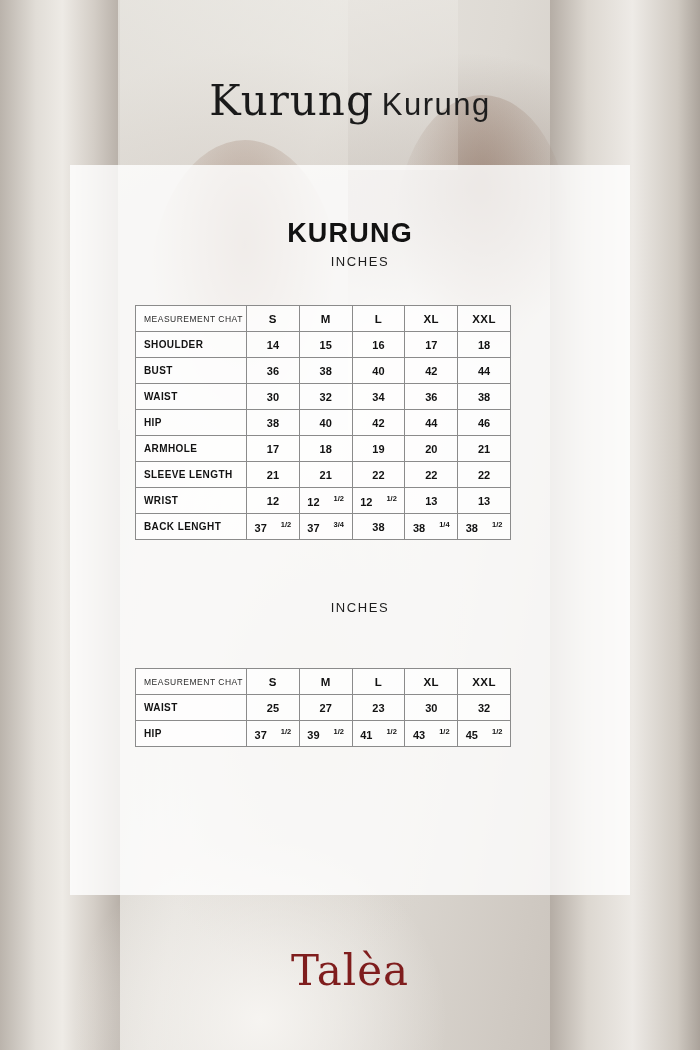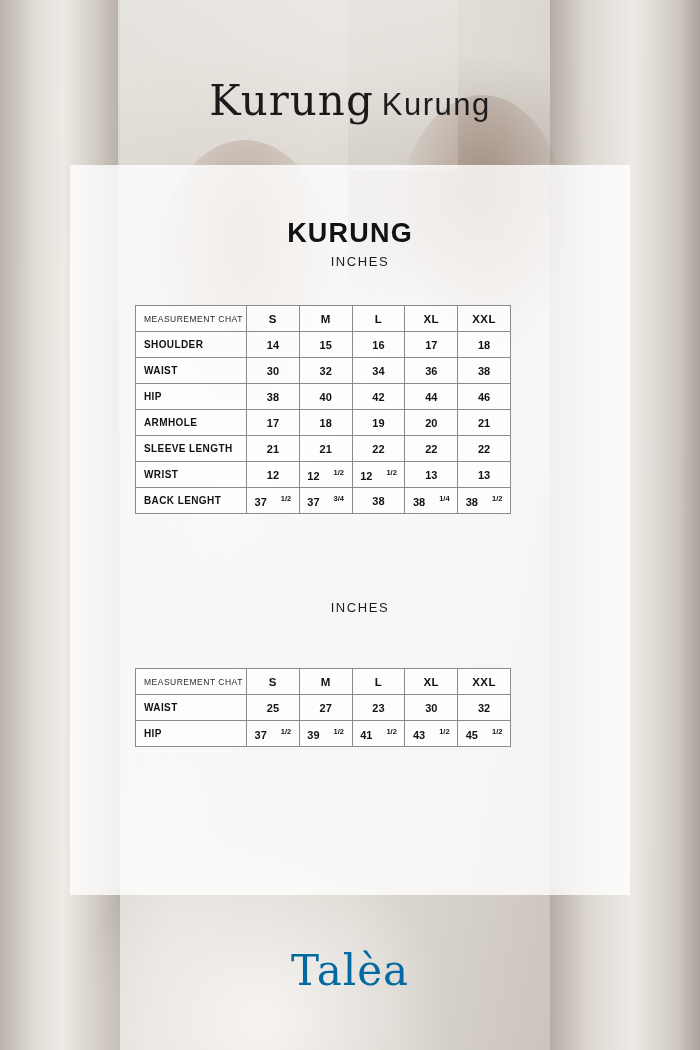--- a/index.html
+++ b/index.html
@@ -111,21 +111,21 @@
 
   
   .footer-mark {
     position: absolute;
     left: 0; right: 0;
     bottom: 55px;
     text-align: center;
     font-family: "DejaVu Serif", serif;
     font-size: 42px;
     letter-spacing: 1px;
-    color: #0369a1;
+    color: #7f1d1d;
   }
 
   
   .section {
     position: absolute;
     left: 70px;
     width: 560px;
     text-align: center;
   }
   .section-title {
@@ -233,20 +233,28 @@
       <tbody>
           <tr>
             <td class="rowhead">SHOULDER</td>
             <td>14</td>
             <td>15</td>
             <td>16</td>
             <td>17</td>
             <td>18</td>
           </tr>
           <tr>
+            <td class="rowhead">BUST</td>
+            <td>36</td>
+            <td>38</td>
+            <td>40</td>
+            <td>42</td>
+            <td>44</td>
+          </tr>
+          <tr>
             <td class="rowhead">WAIST</td>
             <td>30</td>
             <td>32</td>
             <td>34</td>
             <td>36</td>
             <td>38</td>
           </tr>
           <tr>
             <td class="rowhead">HIP</td>
             <td>38</td>

